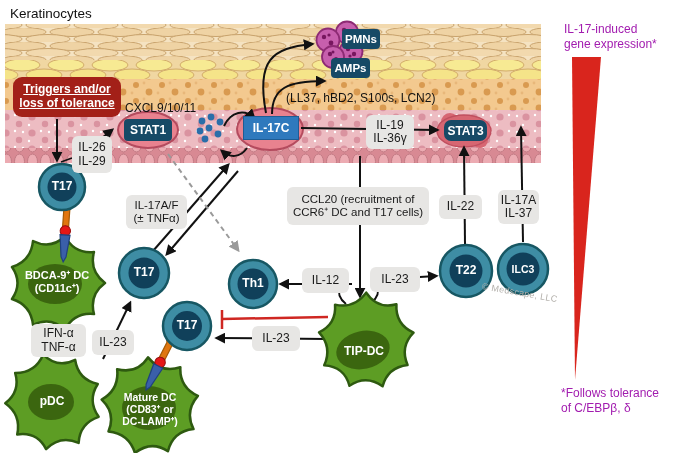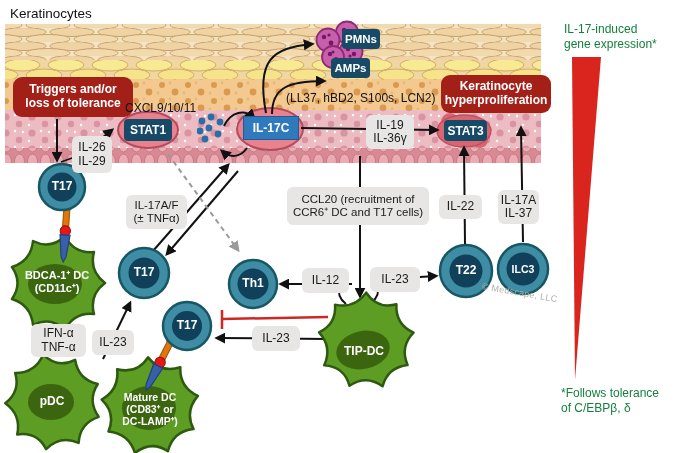--- a/index.html
+++ b/index.html
@@ -11,21 +11,21 @@
   .ctr{display:flex;align-items:center;justify-content:center;text-align:center;}
   .redbox{background:#a32018;color:#fff;font-weight:bold;font-size:12px;line-height:1.15;
           border-radius:9px;padding:2px 4px;}
   .navybox{background:#174a66;color:#fff;font-weight:bold;font-size:11.5px;border-radius:4px;}
   .bluebox{background:#2f79bd;color:#fff;font-weight:bold;font-size:12px;border-radius:0;
            border:1px solid #1f5c94;}
   .gbox{background:#e7e6e4;color:#1a1a1a;font-size:12px;line-height:1.12;border-radius:6px;}
   .gbox.sm{font-size:11.5px;}
   .freelabel{color:#111;font-size:12px;white-space:nowrap;}
   .celltext{color:#fff;font-weight:bold;text-align:center;line-height:1.15;}
-  .legendtext{color:#15803d;font-size:12px;line-height:1.25;}
+  .legendtext{color:#a21caf;font-size:12px;line-height:1.25;}
   .watermark{color:#b3b0ab;font-size:9px;transform:rotate(10deg);transform-origin:left center;
              letter-spacing:.3px;white-space:nowrap;}
   .title{color:#111;font-size:13.5px;}
 </style>
 </head>
 <body>
 
 <div class="stage">
 
 <svg width="680" height="453" viewBox="0 0 680 453">
@@ -190,29 +190,27 @@
         </g>
     <g>
           <circle cx="523" cy="269" r="25" fill="#3e8da4" stroke="#175763" stroke-width="2.5"></circle>
           <circle cx="523" cy="269" r="16.5" fill="#10405a"></circle>
         </g>
   </g>
 </svg>
 
 <div class="abs title" style="left:10px;top:6px;">Keratinocytes</div>
 
-<div class="abs redbox ctr pre" style="left:13px;top:77px;width:120px;height:40px;">Triggers and/or
+<div class="abs redbox ctr pre" style="left:13px;top:77px;width:108px;height:40px;text-decoration:underline;">Triggers and/or
 loss of tolerance</div>
-<div class="abs redbox ctr pre" style="left:441px;top:75px;width:110px;height:38px;">Keratinocyte
-hyperproliferation</div>
 
 <div class="abs navybox ctr" style="left:342px;top:29px;width:38px;height:20px;">PMNs</div>
 <div class="abs navybox ctr" style="left:331px;top:58px;width:39px;height:20px;">AMPs</div>
 <div class="abs navybox ctr" style="left:124px;top:119px;width:48px;height:22px;font-size:12px;">STAT1</div>
-<div class="abs navybox ctr" style="left:444px;top:120px;width:43px;height:21px;font-size:12px;">STAT3</div>
+<div class="abs navybox ctr" style="left:444px;top:120px;width:43px;height:21px;font-size:12px;border-radius:7px;">STAT3</div>
 <div class="abs bluebox ctr" style="left:243px;top:116px;width:56px;height:24px;">IL-17C</div>
 
 <div class="abs freelabel" style="left:125px;top:101px;">CXCL9/10/11</div>
 <div class="abs freelabel" style="left:286px;top:91px;">(LL37, hBD2, S100s, LCN2)</div>
 
 <div class="abs gbox ctr pre" style="left:72px;top:136px;width:40px;height:37px;">IL-26
 IL-29</div>
 <div class="abs gbox ctr pre sm" style="left:126px;top:195px;width:61px;height:34px;">IL-17A/F
 (± TNFα)</div>
 <div class="abs gbox ctr pre sm" style="left:287px;top:187px;width:142px;height:38px;">CCL20 (recruitment of
@@ -228,21 +226,21 @@
 <div class="abs gbox ctr" style="left:92px;top:330px;width:42px;height:25px;">IL-23</div>
 <div class="abs gbox ctr pre" style="left:31px;top:324px;width:55px;height:33px;">IFN-α
 TNF-α</div>
 
 <div class="abs celltext ctr" style="left:44px;top:179px;width:36px;height:16px;font-size:12px;">T17</div>
 <div class="abs celltext ctr" style="left:126px;top:265px;width:36px;height:16px;font-size:12px;">T17</div>
 <div class="abs celltext ctr" style="left:169px;top:318px;width:36px;height:16px;font-size:12px;">T17</div>
 <div class="abs celltext ctr" style="left:235px;top:276px;width:36px;height:16px;font-size:12px;">Th1</div>
 <div class="abs celltext ctr" style="left:448px;top:263px;width:36px;height:16px;font-size:12px;">T22</div>
 <div class="abs celltext ctr" style="left:505px;top:262px;width:36px;height:15px;font-size:10.5px;">ILC3</div>
-<div class="abs celltext ctr pre" style="left:17px;top:266px;width:80px;height:32px;font-size:11px;">BDCA-1⁺ DC
+<div class="abs celltext ctr pre" style="left:17px;top:266px;width:80px;height:32px;font-size:11px;">BDCA-9⁺ DC
 (CD11c⁺)</div>
 <div class="abs celltext ctr" style="left:32px;top:394px;width:40px;height:16px;font-size:12px;">pDC</div>
 <div class="abs celltext ctr pre" style="left:108px;top:388px;width:84px;height:42px;font-size:10.5px;">Mature DC
 (CD83⁺ or
 DC-LAMP⁺)</div>
 <div class="abs celltext ctr" style="left:337px;top:344px;width:54px;height:16px;font-size:12px;">TIP-DC</div>
 
 <div class="abs legendtext pre" style="left:564px;top:22px;width:112px;">IL-17-induced
 gene expression*</div>
 <div class="abs legendtext pre" style="left:561px;top:386px;width:116px;">*Follows tolerance

